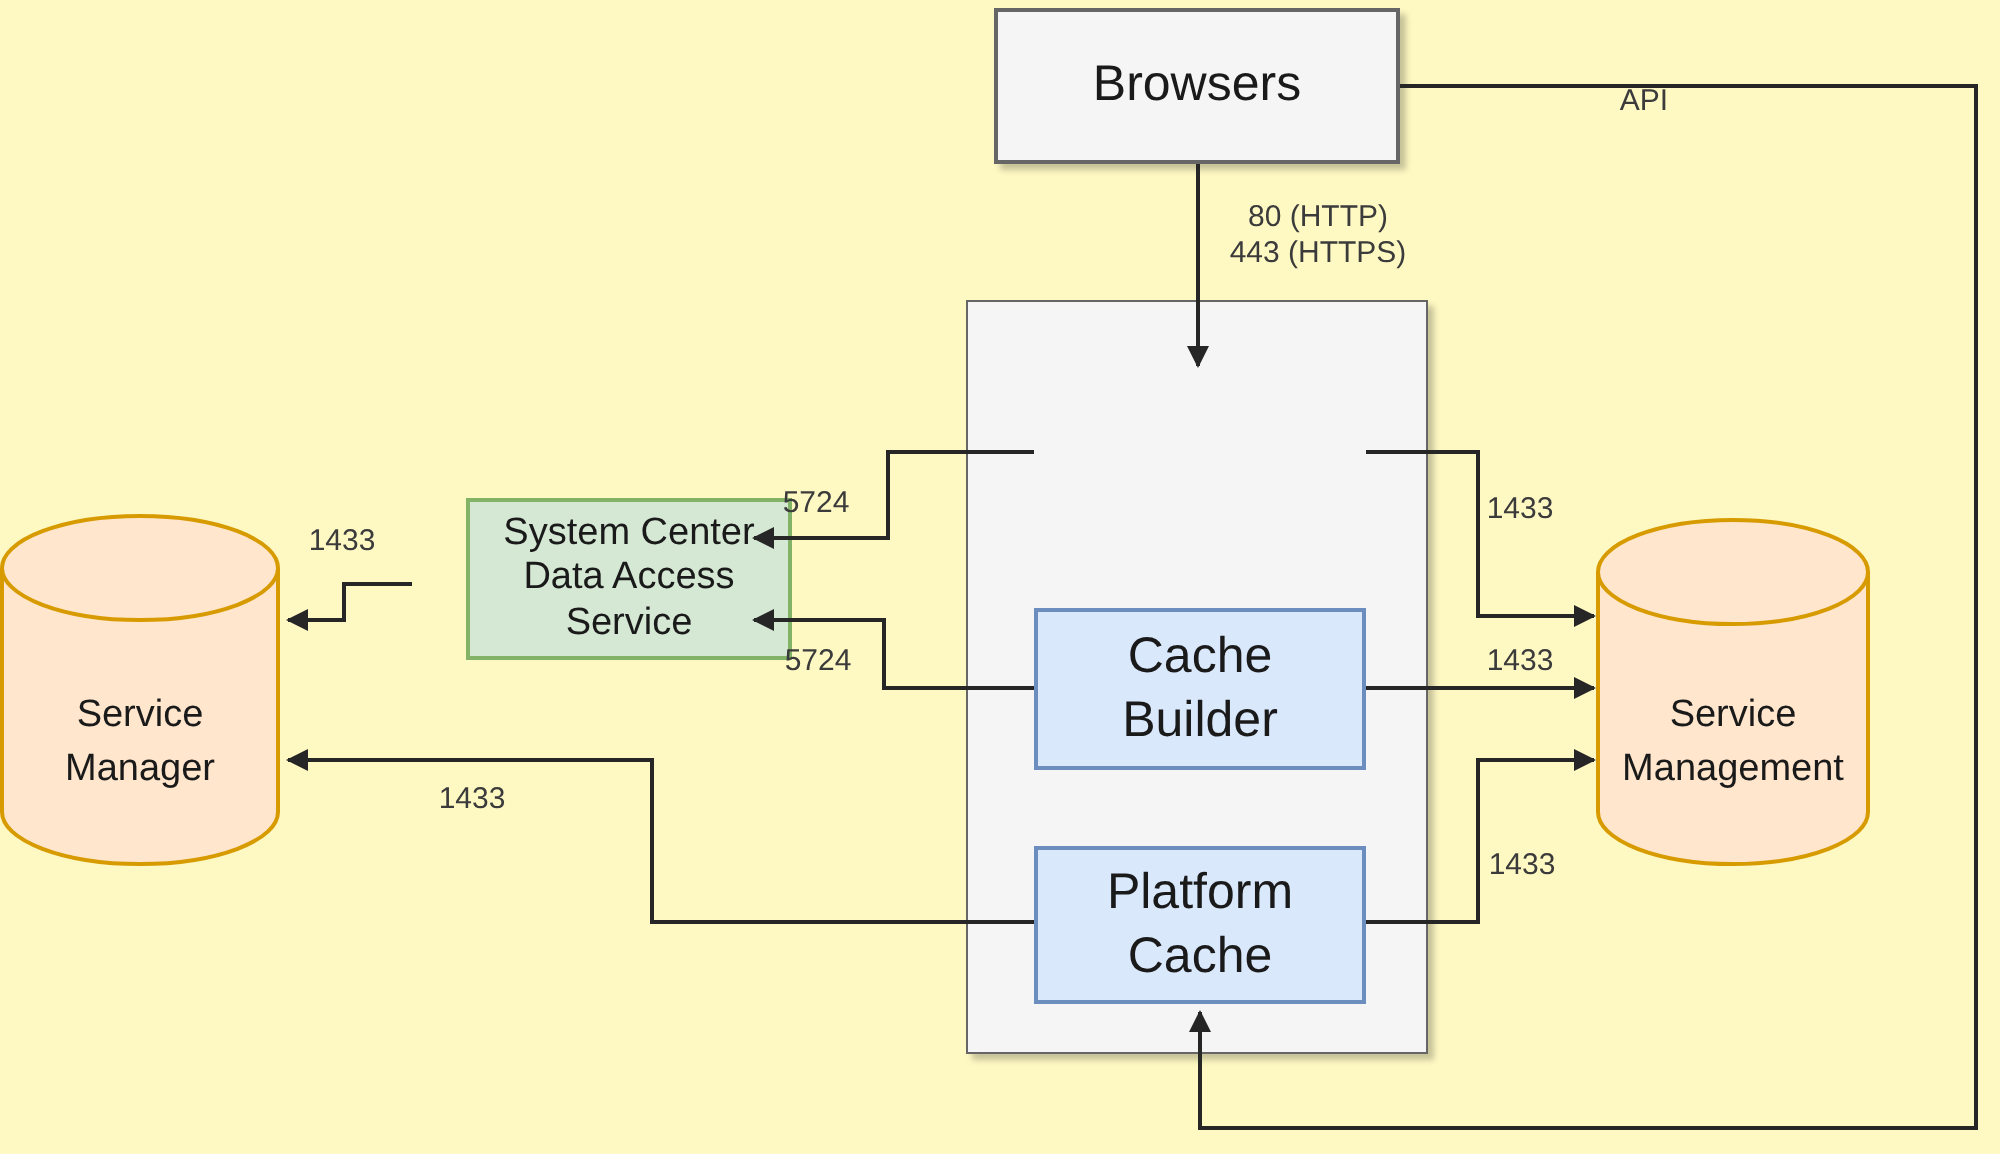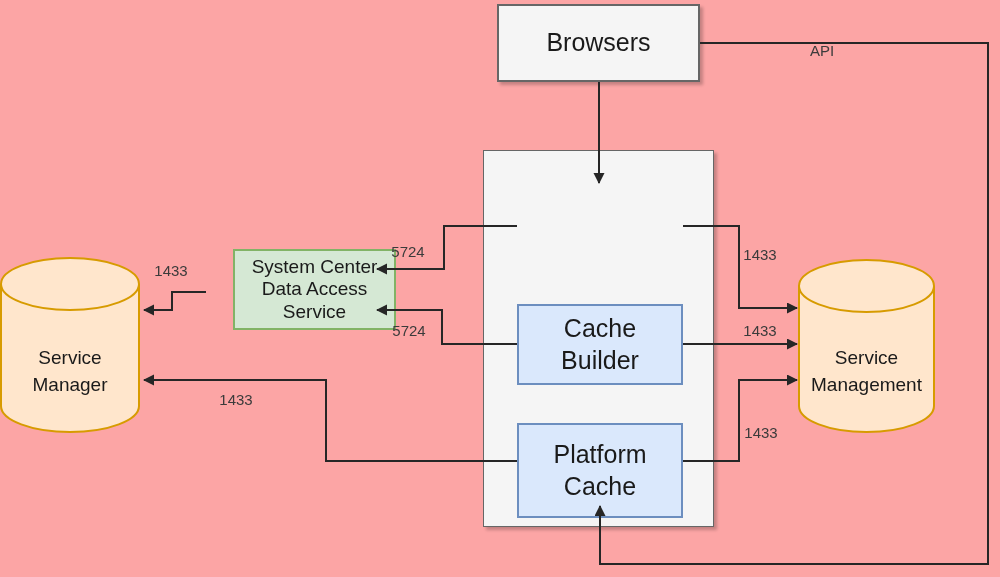--- a/index.html
+++ b/index.html
@@ -1,20 +1,20 @@
 <!DOCTYPE html>
 <html><head>
 <meta charset="utf-8">
 <style>
   html, body { margin: 0; padding: 0; background: #ffffff; }
   .canvas {
     position: relative;
     width: 1000px;
     height: 577px;
-    background: #fca5a5;
+    background: #fef9c3;
     font-family: "Liberation Sans", sans-serif;
     overflow: hidden;
   }
   .node {
     position: absolute;
     box-sizing: border-box;
     display: flex;
     align-items: center;
     justify-content: center;
     text-align: center;
@@ -75,21 +75,21 @@
 <div class="canvas">
 
   <div class="node container-box" style="left:483px; top:150px; width:231px; height:377px;"></div>
 
   <div class="node node-gray font-big" style="left:497px; top:4px; width:203px; height:78px;">Browsers</div>
 
 
   <div class="node node-blue font-big" style="left:517px; top:304px; width:166px; height:81px;">Cache
 Builder</div>
 
-  <div class="node node-blue font-big" style="left:517px; top:423px; width:166px; height:95px;">Platform
+  <div class="node node-blue font-big" style="left:517px; top:423px; width:166px; height:79px;">Platform
 Cache</div>
 
   <div class="node node-green font-green" style="left:206px; top:249px; width:163px; height:81px;">System Center
 Data Access
 Service</div>
 
   <svg class="edges-layer" viewBox="0 0 1000 577" xmlns="http://www.w3.org/2000/svg">
     <defs>
       <marker id="arrowhead" markerUnits="userSpaceOnUse" markerWidth="12" markerHeight="12" refX="10" refY="5.5" orient="auto">
         <path d="M0,0 L11,5.5 L0,11 Z" fill="#262626"></path>
@@ -124,20 +124,22 @@
 
     <polyline points="683,461 739,461 739,380 797,380" fill="none" stroke="#262626" stroke-width="2" marker-end="url(#arrowhead)"></polyline>
   </svg>
 
   <div class="db-label" style="left:5px; top:345px; width:130px;">Service
 Manager</div>
 
   <div class="db-label" style="left:791px; top:345px; width:151px;">Service
 Management</div>
 
+  <div class="edge-label" style="left:604px; top:100px; width:110px;">80 (HTTP)
+443 (HTTPS)</div>
 
   <div class="edge-label" style="left:798px; top:42px; width:48px;">API</div>
 
   <div class="edge-label" style="left:383px; top:243px; width:50px;">5724</div>
 
   <div class="edge-label" style="left:384px; top:322px; width:50px;">5724</div>
 
   <div class="edge-label" style="left:146px; top:262px; width:50px;">1433</div>
 
   <div class="edge-label" style="left:211px; top:391px; width:50px;">1433</div>

